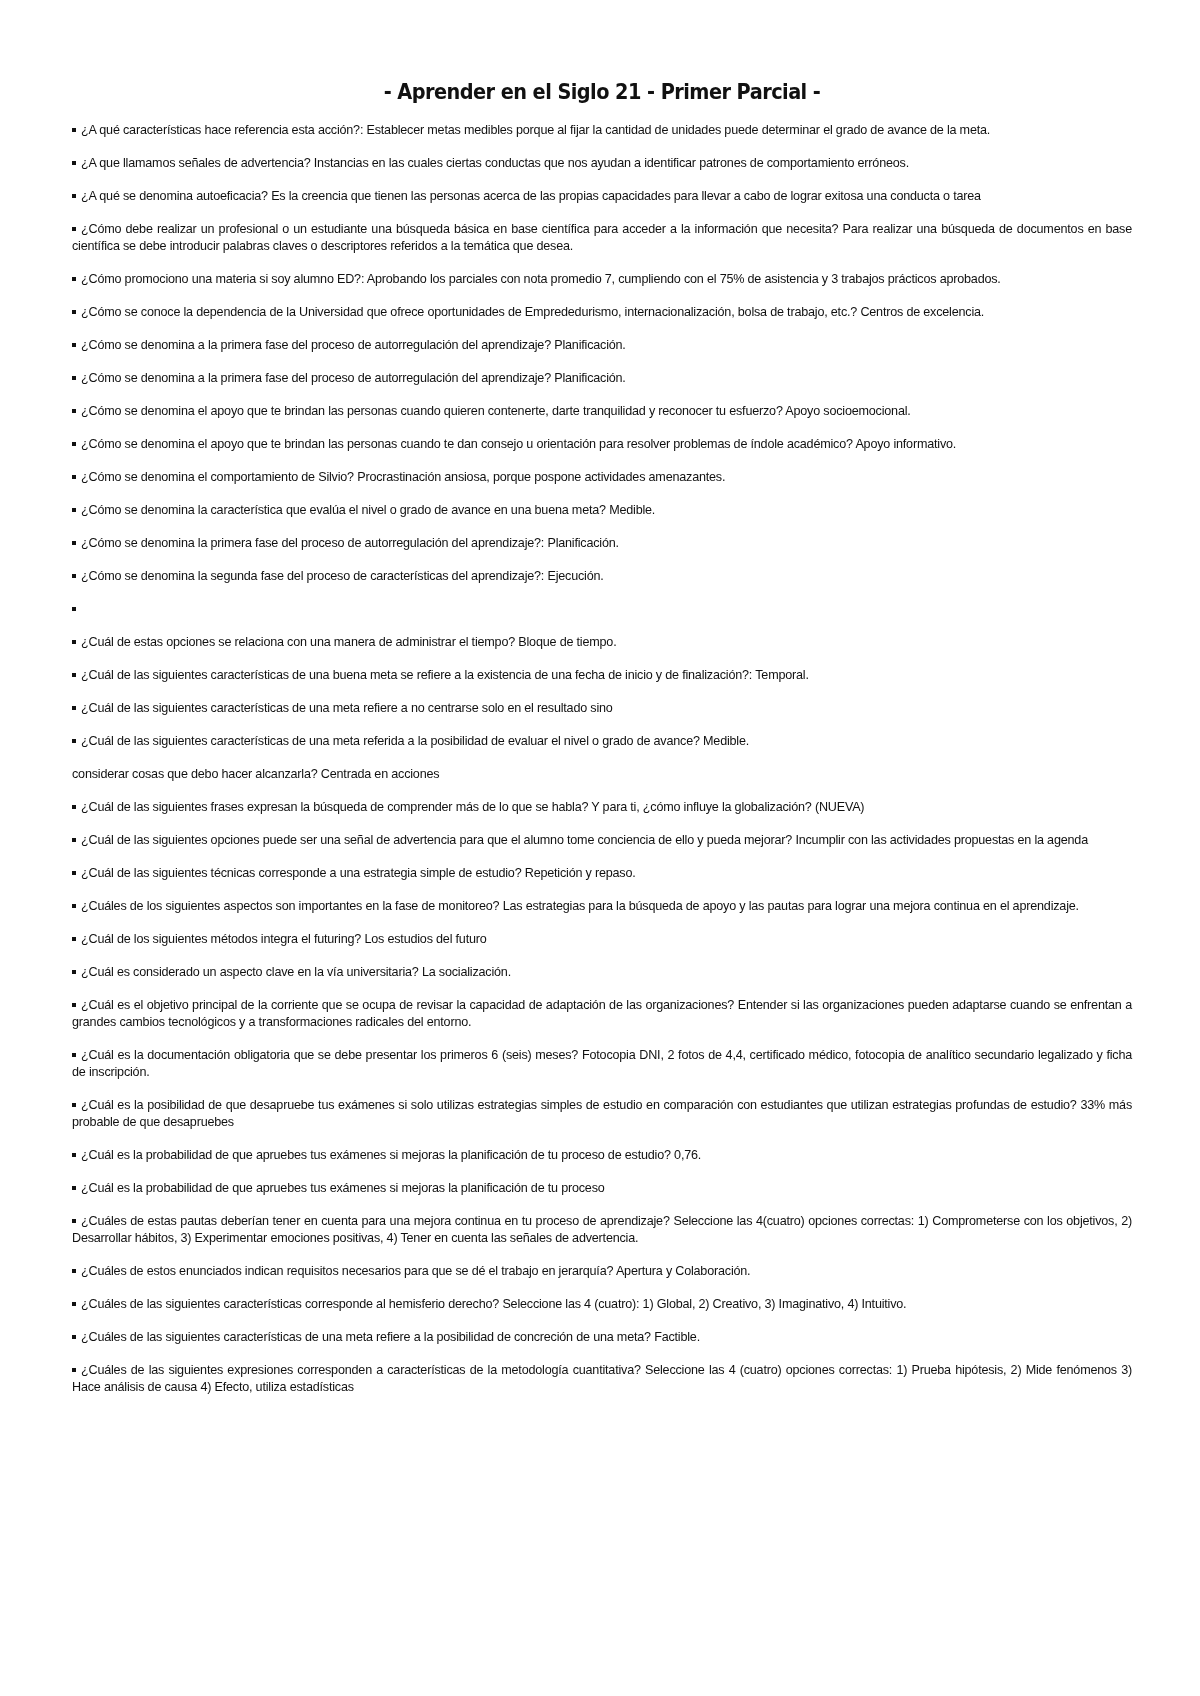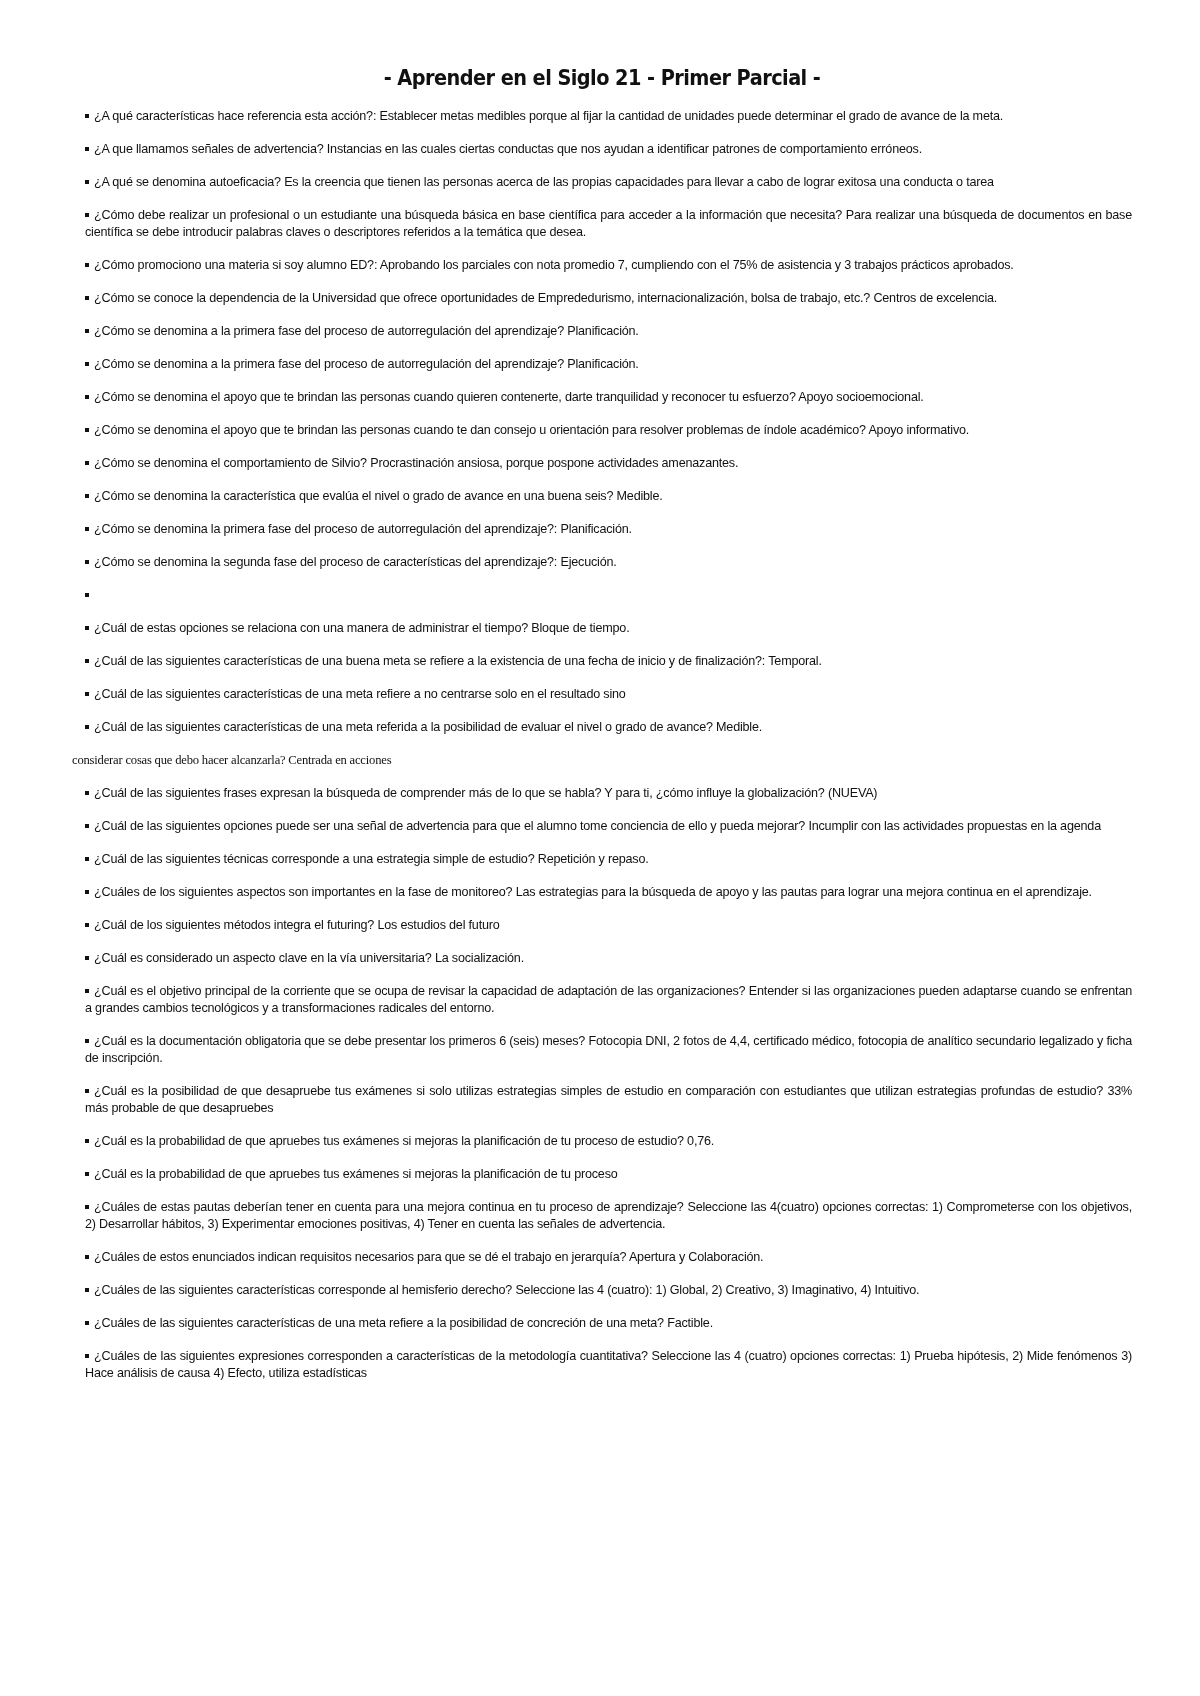--- a/index.html
+++ b/index.html
@@ -1,50 +1,50 @@
 <!DOCTYPE html>
 <html><head>
 <meta charset="utf-8">
 <style>
   html, body { margin: 0; padding: 0; background: #ffffff; }
   body {
     width: 1200px; height: 1696px; position: relative; overflow: hidden;
     font-family: "Liberation Sans", sans-serif; color: #111;
   }
-  .page { position: absolute; left: 72px; top: 66px; width: 1060px; }
+  .page { position: absolute; left: 72px; top: 80px; width: 1060px; }
   .title {
     text-align: center; font-family: "DejaVu Sans", sans-serif;
     font-size: 21px; font-weight: bold; letter-spacing: -0.6px;
     margin: 0 0 18px 0; color: #111; transform: scaleX(0.92);
   }
   .item {
     font-size: 12.6px; line-height: 17px; text-align: justify;
-    margin: 0 0 16px 13px; letter-spacing: -0.2px;
+    margin: 0 0 16px 0; letter-spacing: -0.2px;
   }
   .bullet { display: inline-block; width: 4px; height: 4px; background: #111; margin: 0 5px 2px 0; vertical-align: middle; }
-  .plain { font-size: 12.6px; line-height: 17px; margin: 0 0 16px 0; letter-spacing: -0.2px; font-family: Liberation Serif, serif; }
+  .plain { font-size: 12.6px; line-height: 17px; margin: 0 0 16px 0; letter-spacing: -0.2px; }
 </style>
 </head>
 <body>
 
 <div class="page">
   <h1 class="title">- Aprender en el Siglo 21 - Primer Parcial -</h1>
   <div id="items">
       <p class="item"><span class="bullet"></span><span>¿A qué características hace referencia esta acción?: Establecer metas medibles porque al fijar la cantidad de unidades puede determinar el grado de avance de la meta.</span></p>
       <p class="item"><span class="bullet"></span><span>¿A que llamamos señales de advertencia? Instancias en las cuales ciertas conductas que nos ayudan a identificar patrones de comportamiento erróneos.</span></p>
       <p class="item"><span class="bullet"></span><span>¿A qué se denomina autoeficacia? Es la creencia que tienen las personas acerca de las propias capacidades para llevar a cabo de lograr exitosa una conducta o tarea</span></p>
       <p class="item"><span class="bullet"></span><span>¿Cómo debe realizar un profesional o un estudiante una búsqueda básica en base científica para acceder a la información que necesita? Para realizar una búsqueda de documentos en base científica se debe introducir palabras claves o descriptores referidos a la temática que desea.</span></p>
       <p class="item"><span class="bullet"></span><span>¿Cómo promociono una materia si soy alumno ED?: Aprobando los parciales con nota promedio 7, cumpliendo con el 75% de asistencia y 3 trabajos prácticos aprobados.</span></p>
       <p class="item"><span class="bullet"></span><span>¿Cómo se conoce la dependencia de la Universidad que ofrece oportunidades de Emprededurismo, internacionalización, bolsa de trabajo, etc.? Centros de excelencia.</span></p>
       <p class="item"><span class="bullet"></span><span>¿Cómo se denomina a la primera fase del proceso de autorregulación del aprendizaje? Planificación.</span></p>
       <p class="item"><span class="bullet"></span><span>¿Cómo se denomina a la primera fase del proceso de autorregulación del aprendizaje? Planificación.</span></p>
       <p class="item"><span class="bullet"></span><span>¿Cómo se denomina el apoyo que te brindan las personas cuando quieren contenerte, darte tranquilidad y reconocer tu esfuerzo? Apoyo socioemocional.</span></p>
       <p class="item"><span class="bullet"></span><span>¿Cómo se denomina el apoyo que te brindan las personas cuando te dan consejo u orientación para resolver problemas de índole académico? Apoyo informativo.</span></p>
       <p class="item"><span class="bullet"></span><span>¿Cómo se denomina el comportamiento de Silvio? Procrastinación ansiosa, porque pospone actividades amenazantes.</span></p>
-      <p class="item"><span class="bullet"></span><span>¿Cómo se denomina la característica que evalúa el nivel o grado de avance en una buena seis? Medible.</span></p>
+      <p class="item"><span class="bullet"></span><span>¿Cómo se denomina la característica que evalúa el nivel o grado de avance en una buena meta? Medible.</span></p>
       <p class="item"><span class="bullet"></span><span>¿Cómo se denomina la primera fase del proceso de autorregulación del aprendizaje?: Planificación.</span></p>
       <p class="item"><span class="bullet"></span><span>¿Cómo se denomina la segunda fase del proceso de características del aprendizaje?: Ejecución.</span></p>
       <p class="item"><span class="bullet"></span></p>
       <p class="item"><span class="bullet"></span><span>¿Cuál de estas opciones se relaciona con una manera de administrar el tiempo? Bloque de tiempo.</span></p>
       <p class="item"><span class="bullet"></span><span>¿Cuál de las siguientes características de una buena meta se refiere a la existencia de una fecha de inicio y de finalización?: Temporal.</span></p>
       <p class="item"><span class="bullet"></span><span>¿Cuál de las siguientes características de una meta refiere a no centrarse solo en el resultado sino</span></p>
       <p class="item"><span class="bullet"></span><span>¿Cuál de las siguientes características de una meta referida a la posibilidad de evaluar el nivel o grado de avance? Medible.</span></p>
       <p class="plain"><span>considerar cosas que debo hacer alcanzarla? Centrada en acciones</span></p>
       <p class="item"><span class="bullet"></span><span>¿Cuál de las siguientes frases expresan la búsqueda de comprender más de lo que se habla? Y para ti, ¿cómo influye la globalización? (NUEVA)</span></p>
       <p class="item"><span class="bullet"></span><span>¿Cuál de las siguientes opciones puede ser una señal de advertencia para que el alumno tome conciencia de ello y pueda mejorar? Incumplir con las actividades propuestas en la agenda</span></p>

